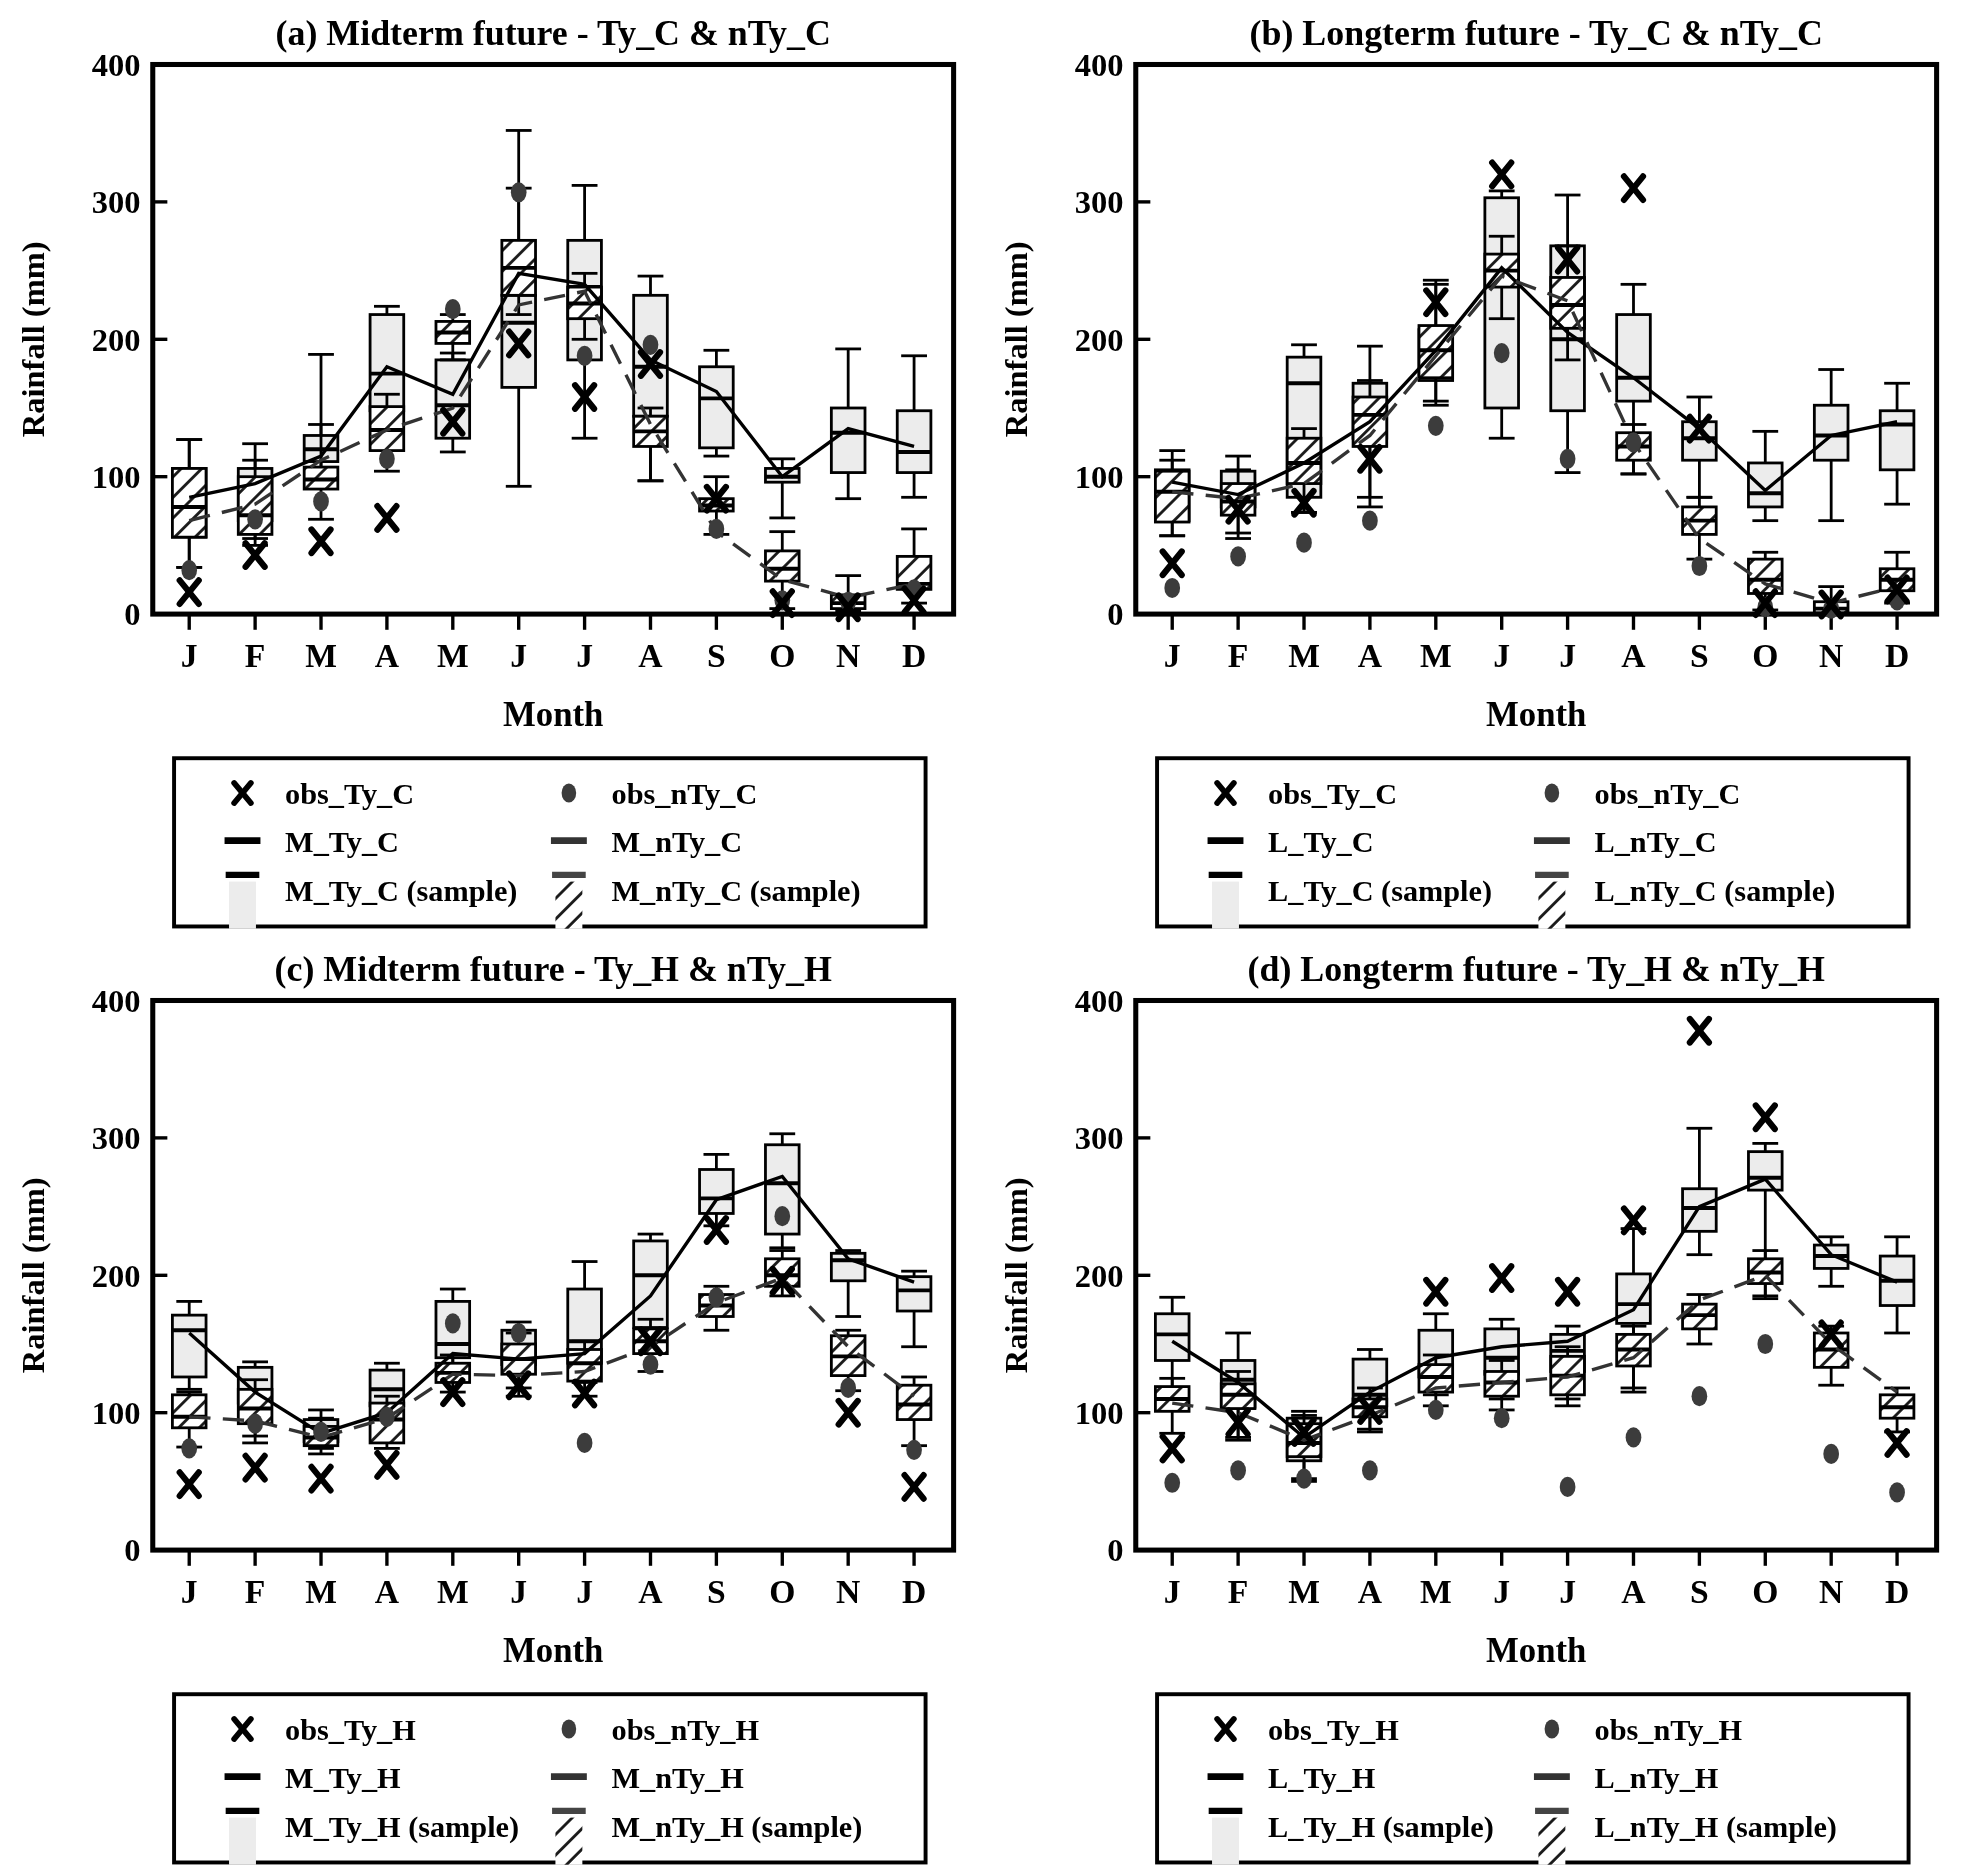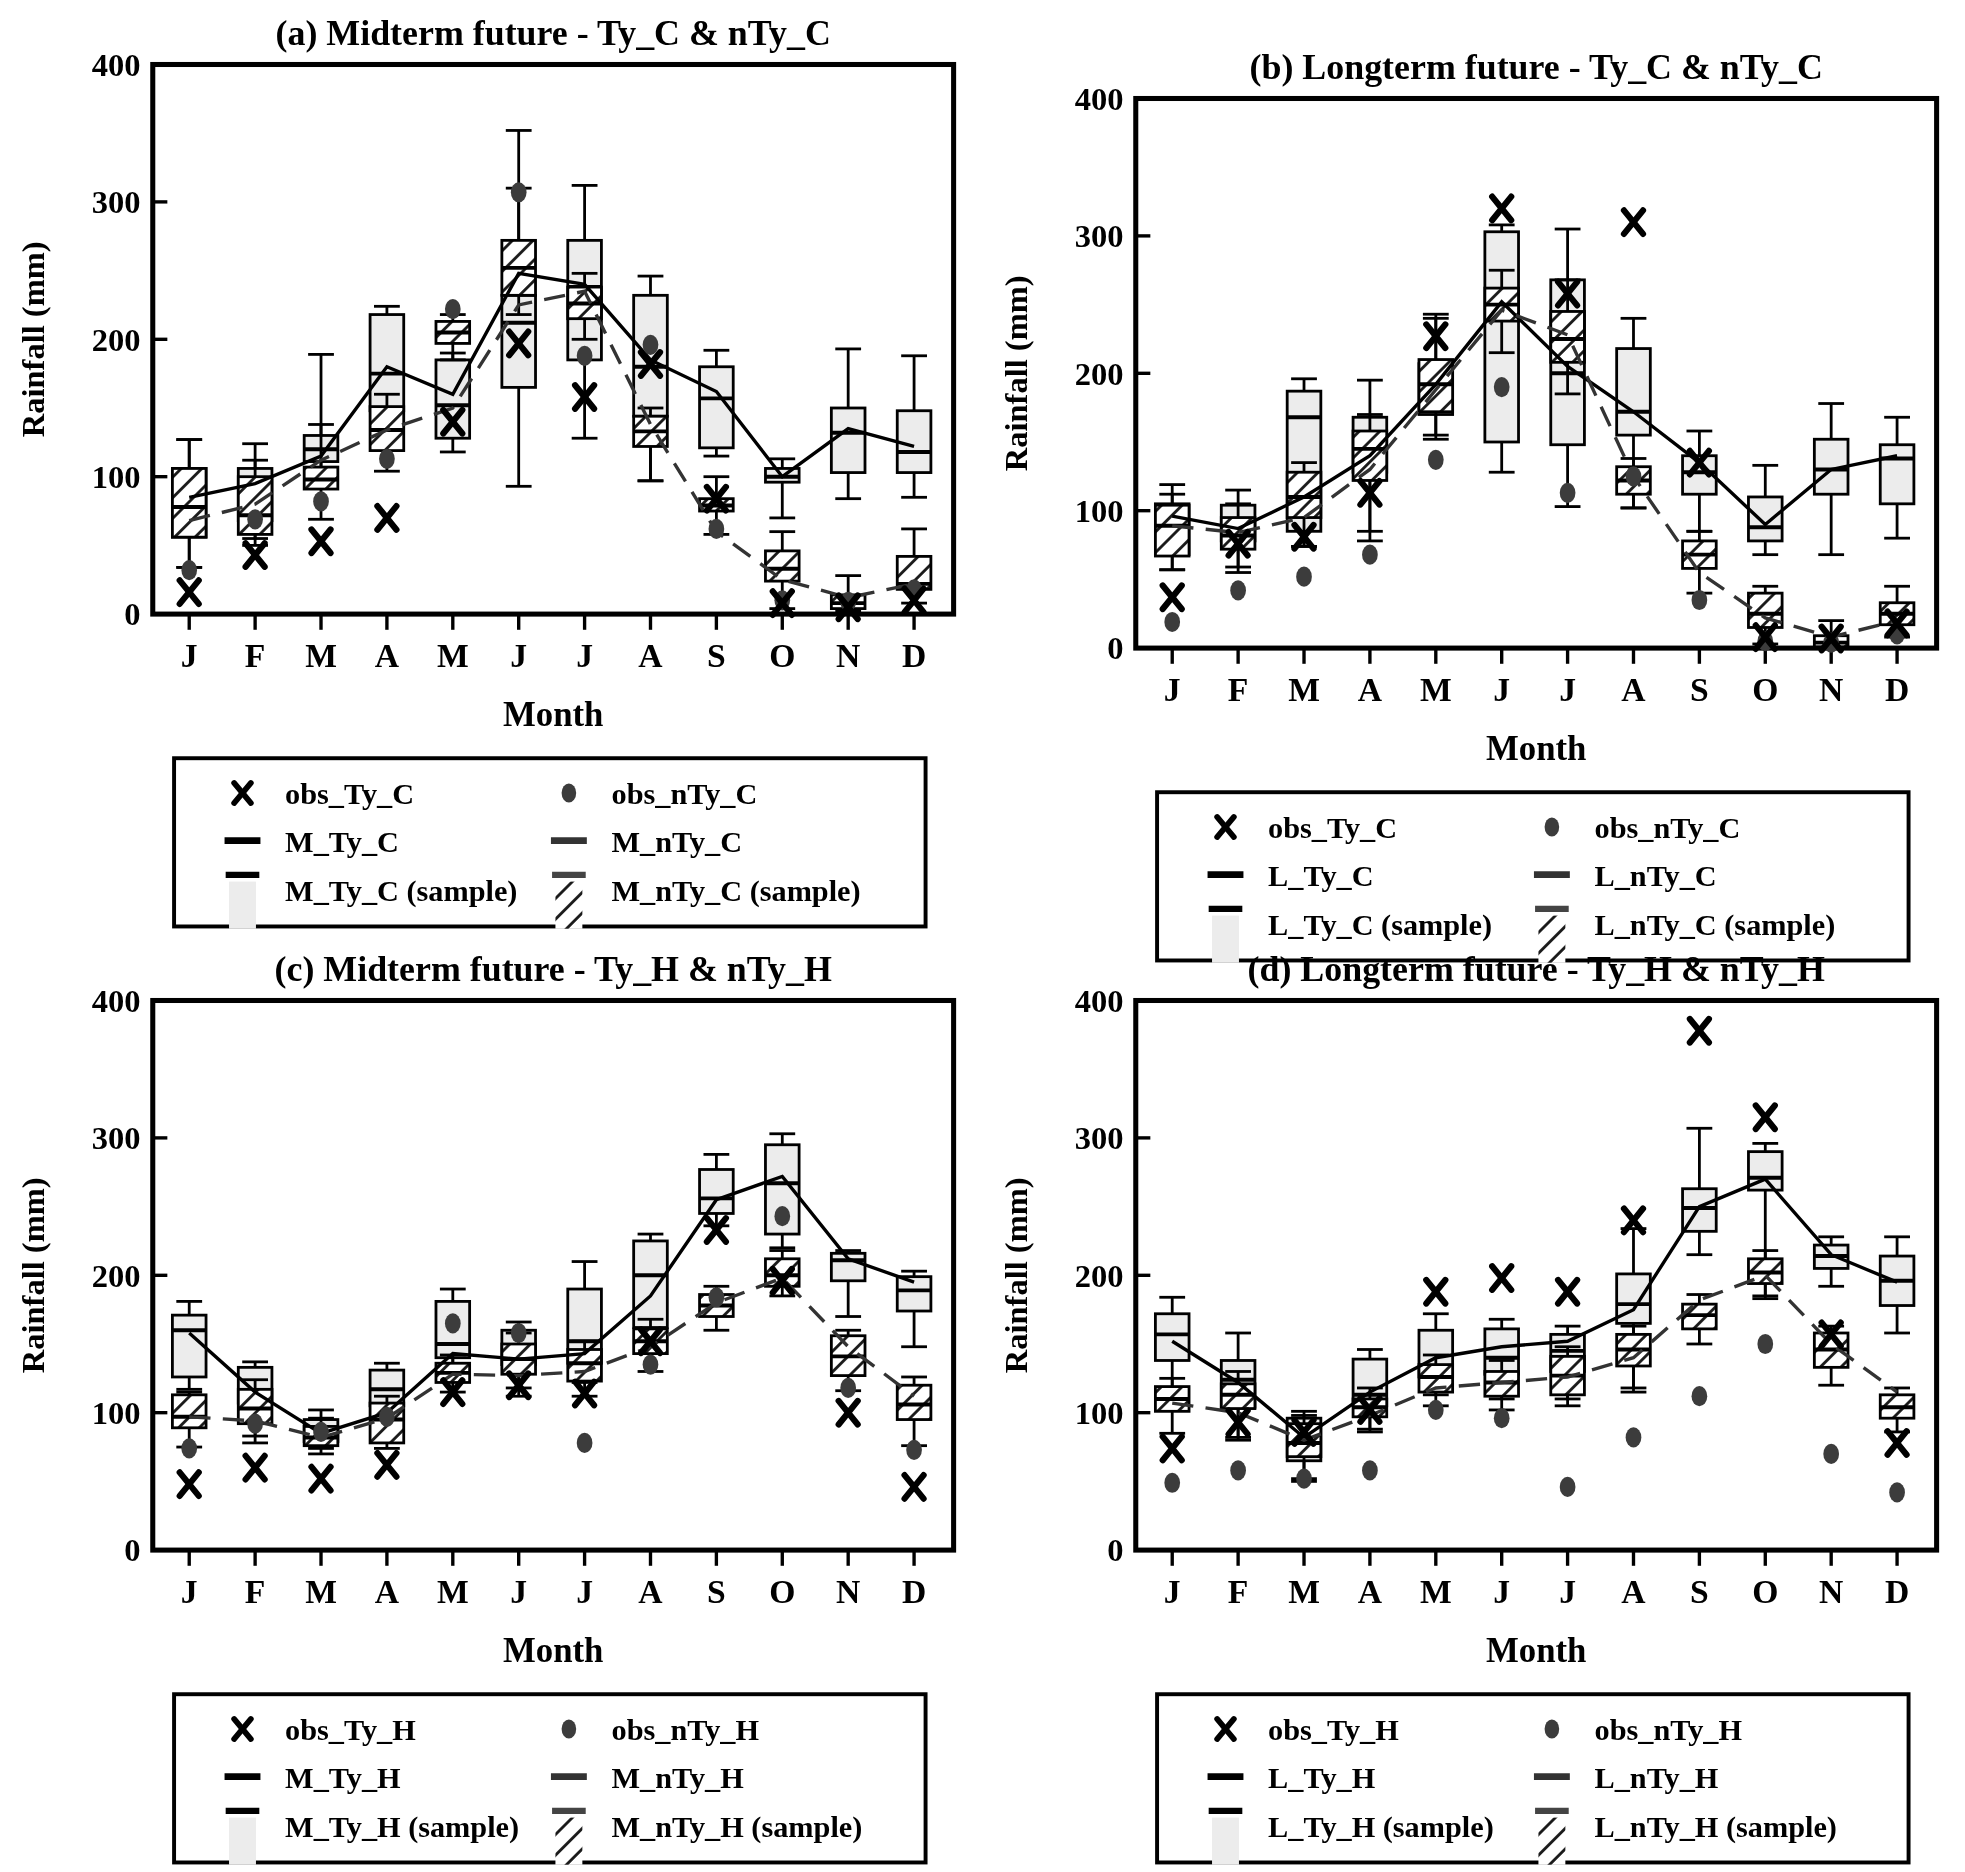--- a/index.html
+++ b/index.html
@@ -243,21 +243,21 @@
           <text x="1090" y="1519" font-size="54" text-anchor="start" font-weight="bold">M_nTy_C</text>
           <line x1="402" y1="1560" x2="462" y2="1560" stroke="#000" stroke-width="11"></line>
           <rect x="408" y="1572" width="48" height="84" fill="#ececec"></rect>
           <text x="508" y="1606" font-size="54" text-anchor="start" font-weight="bold">M_Ty_C (sample)</text>
           <line x1="984" y1="1560" x2="1044" y2="1560" stroke="#444" stroke-width="11"></line>
           <rect x="990" y="1572" width="48" height="84" fill="#fff"></rect>
           <rect x="990" y="1572" width="48" height="84" fill="url(#hatch-a)"></rect>
           <text x="1090" y="1606" font-size="54" text-anchor="start" font-weight="bold">M_nTy_C (sample)</text>
         </g>
       </svg></div>
-    <div class="panel" style="left: 983px; top: 0px; margin-top: 34px;"><svg width="983" height="936" viewBox="0 0 1752 1669">
+    <div class="panel" style="left: 983px; top: 0px;"><svg width="983" height="936" viewBox="0 0 1752 1669">
         <defs>
           <pattern id="hatch-b" width="26" height="26" patternUnits="userSpaceOnUse" patternTransform="rotate(45)">
             <line x1="13" y1="0" x2="13" y2="26" stroke="#161616" stroke-width="5"></line>
           </pattern>
         </defs>
         <text x="986" y="80" font-size="64" text-anchor="middle" font-weight="bold">(b) Longterm future - Ty_C &amp; nTy_C</text>
         <rect x="272" y="115" width="1428" height="980" fill="none" stroke="#000" stroke-width="9"></rect>
         <text x="250" y="1115" font-size="58" text-anchor="end" font-weight="bold">0</text>
         <line x1="272" y1="850" x2="298" y2="850" stroke="#000" stroke-width="6"></line>
         <text x="250" y="870" font-size="58" text-anchor="end" font-weight="bold">100</text>

